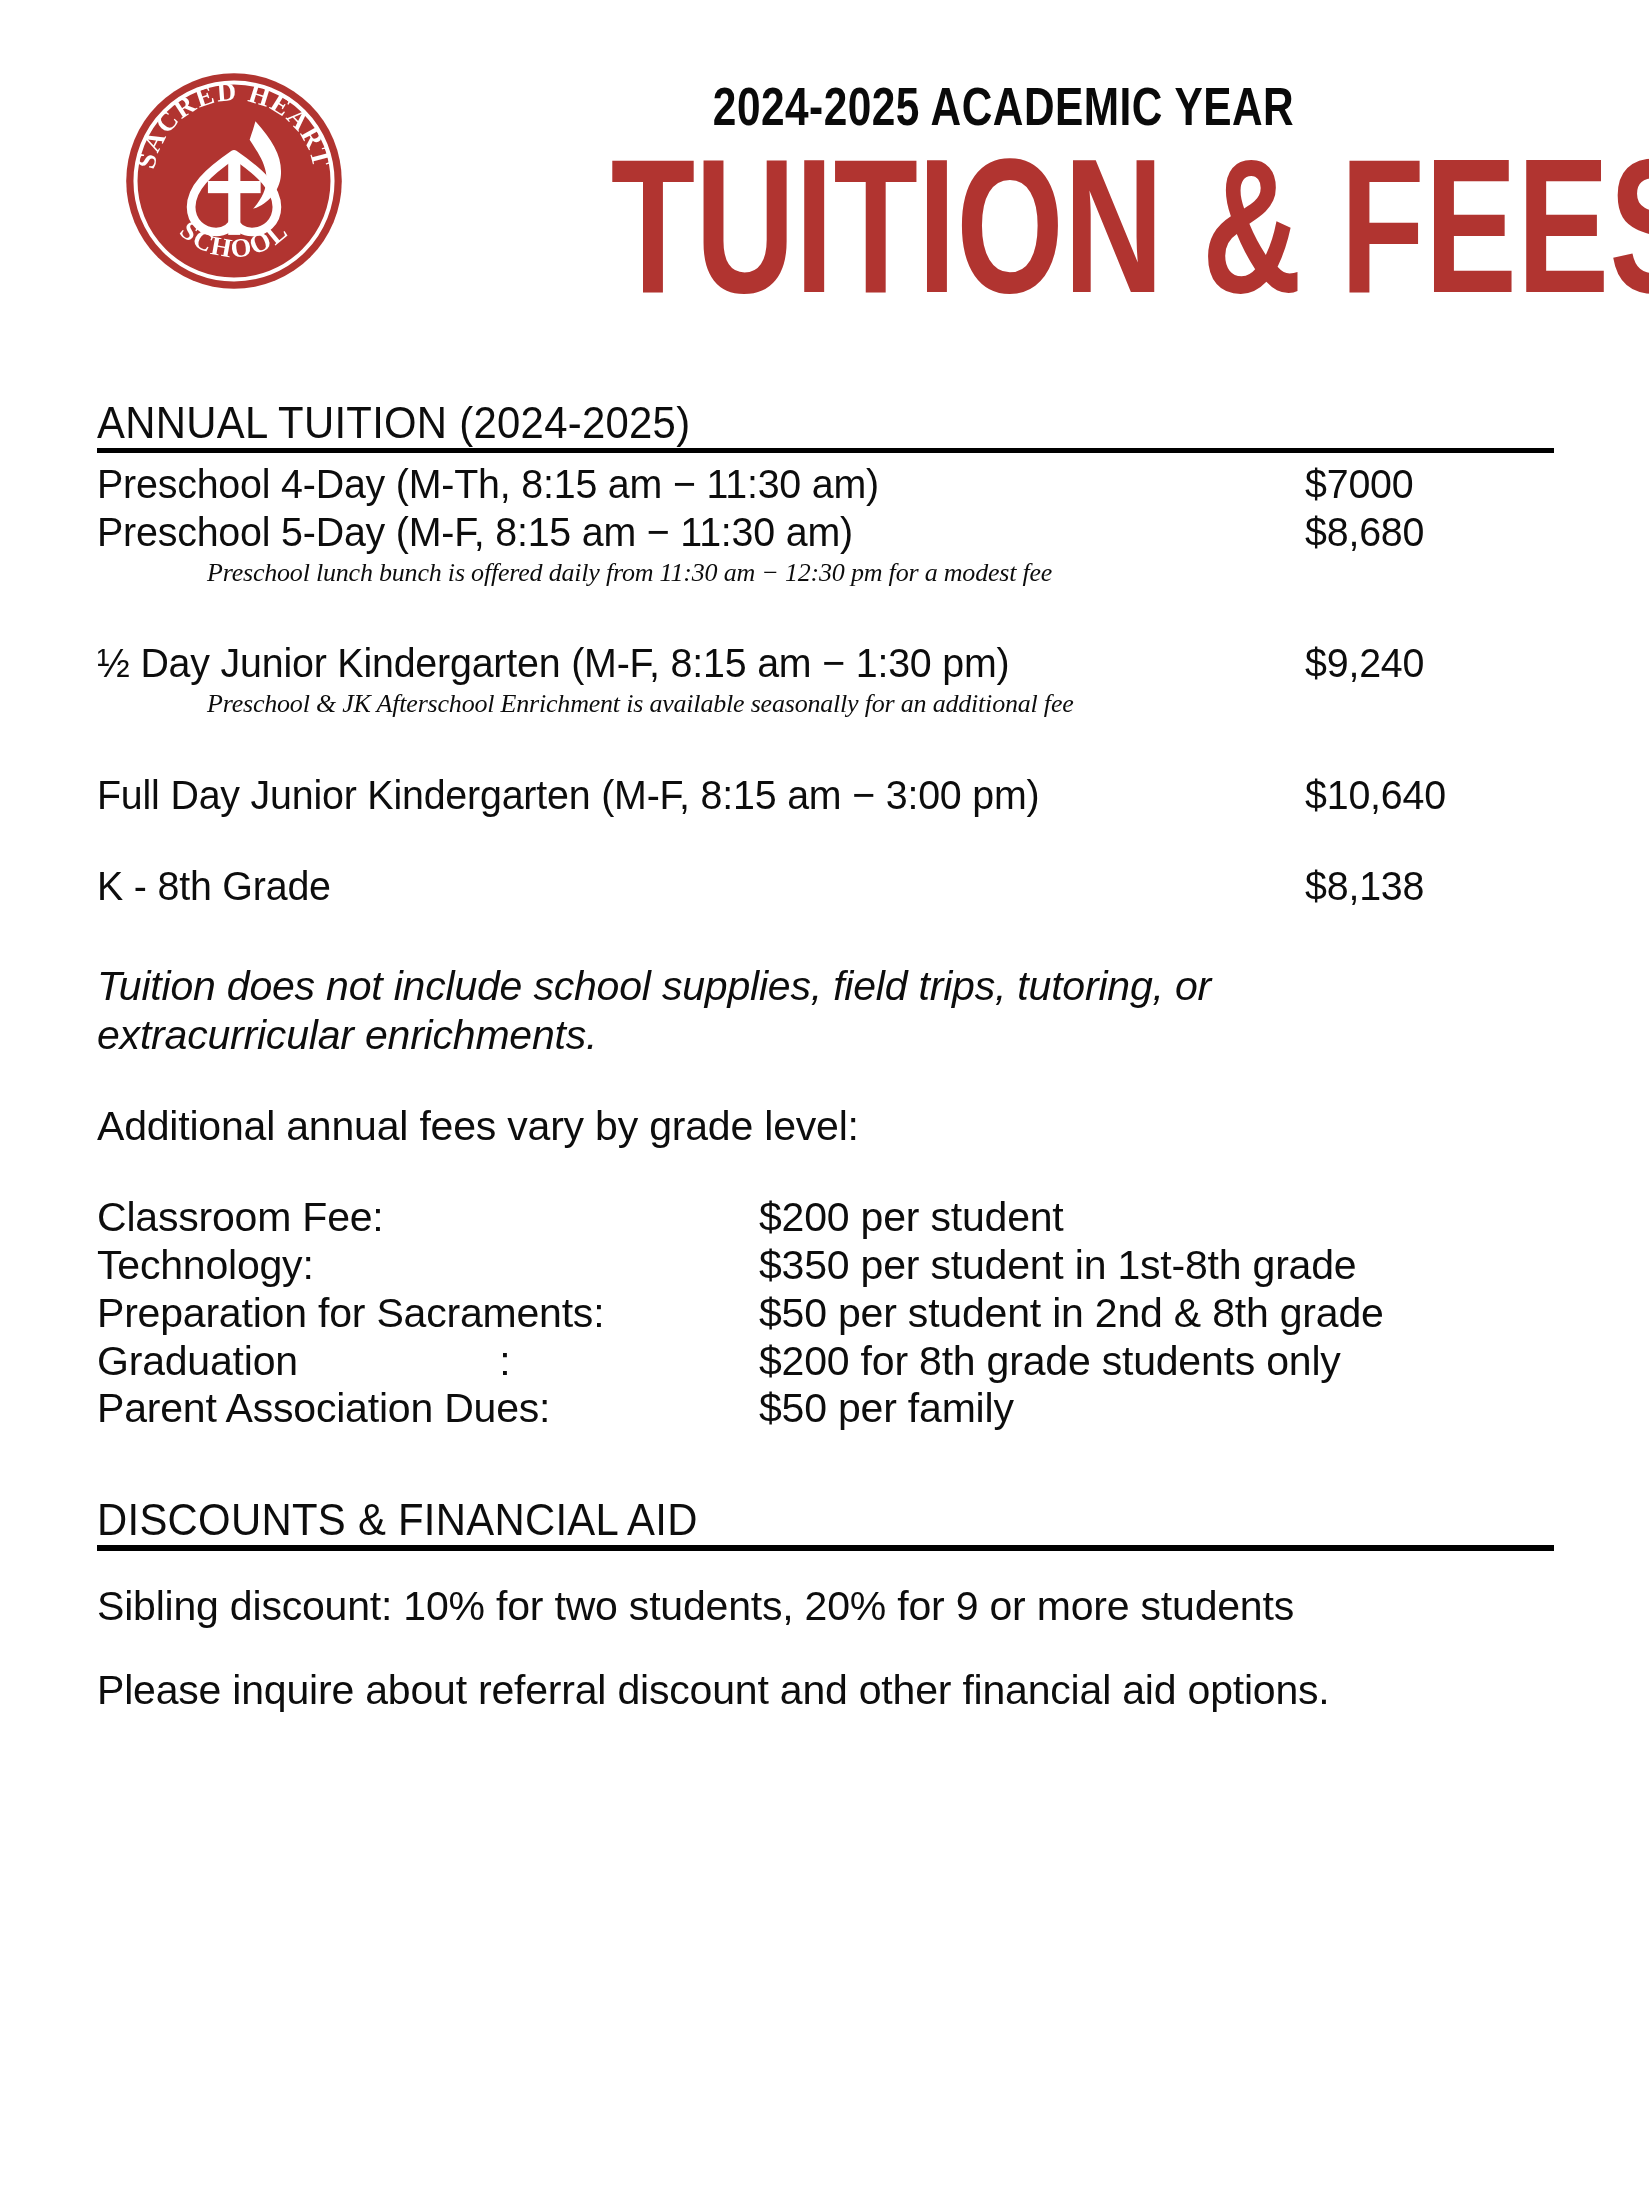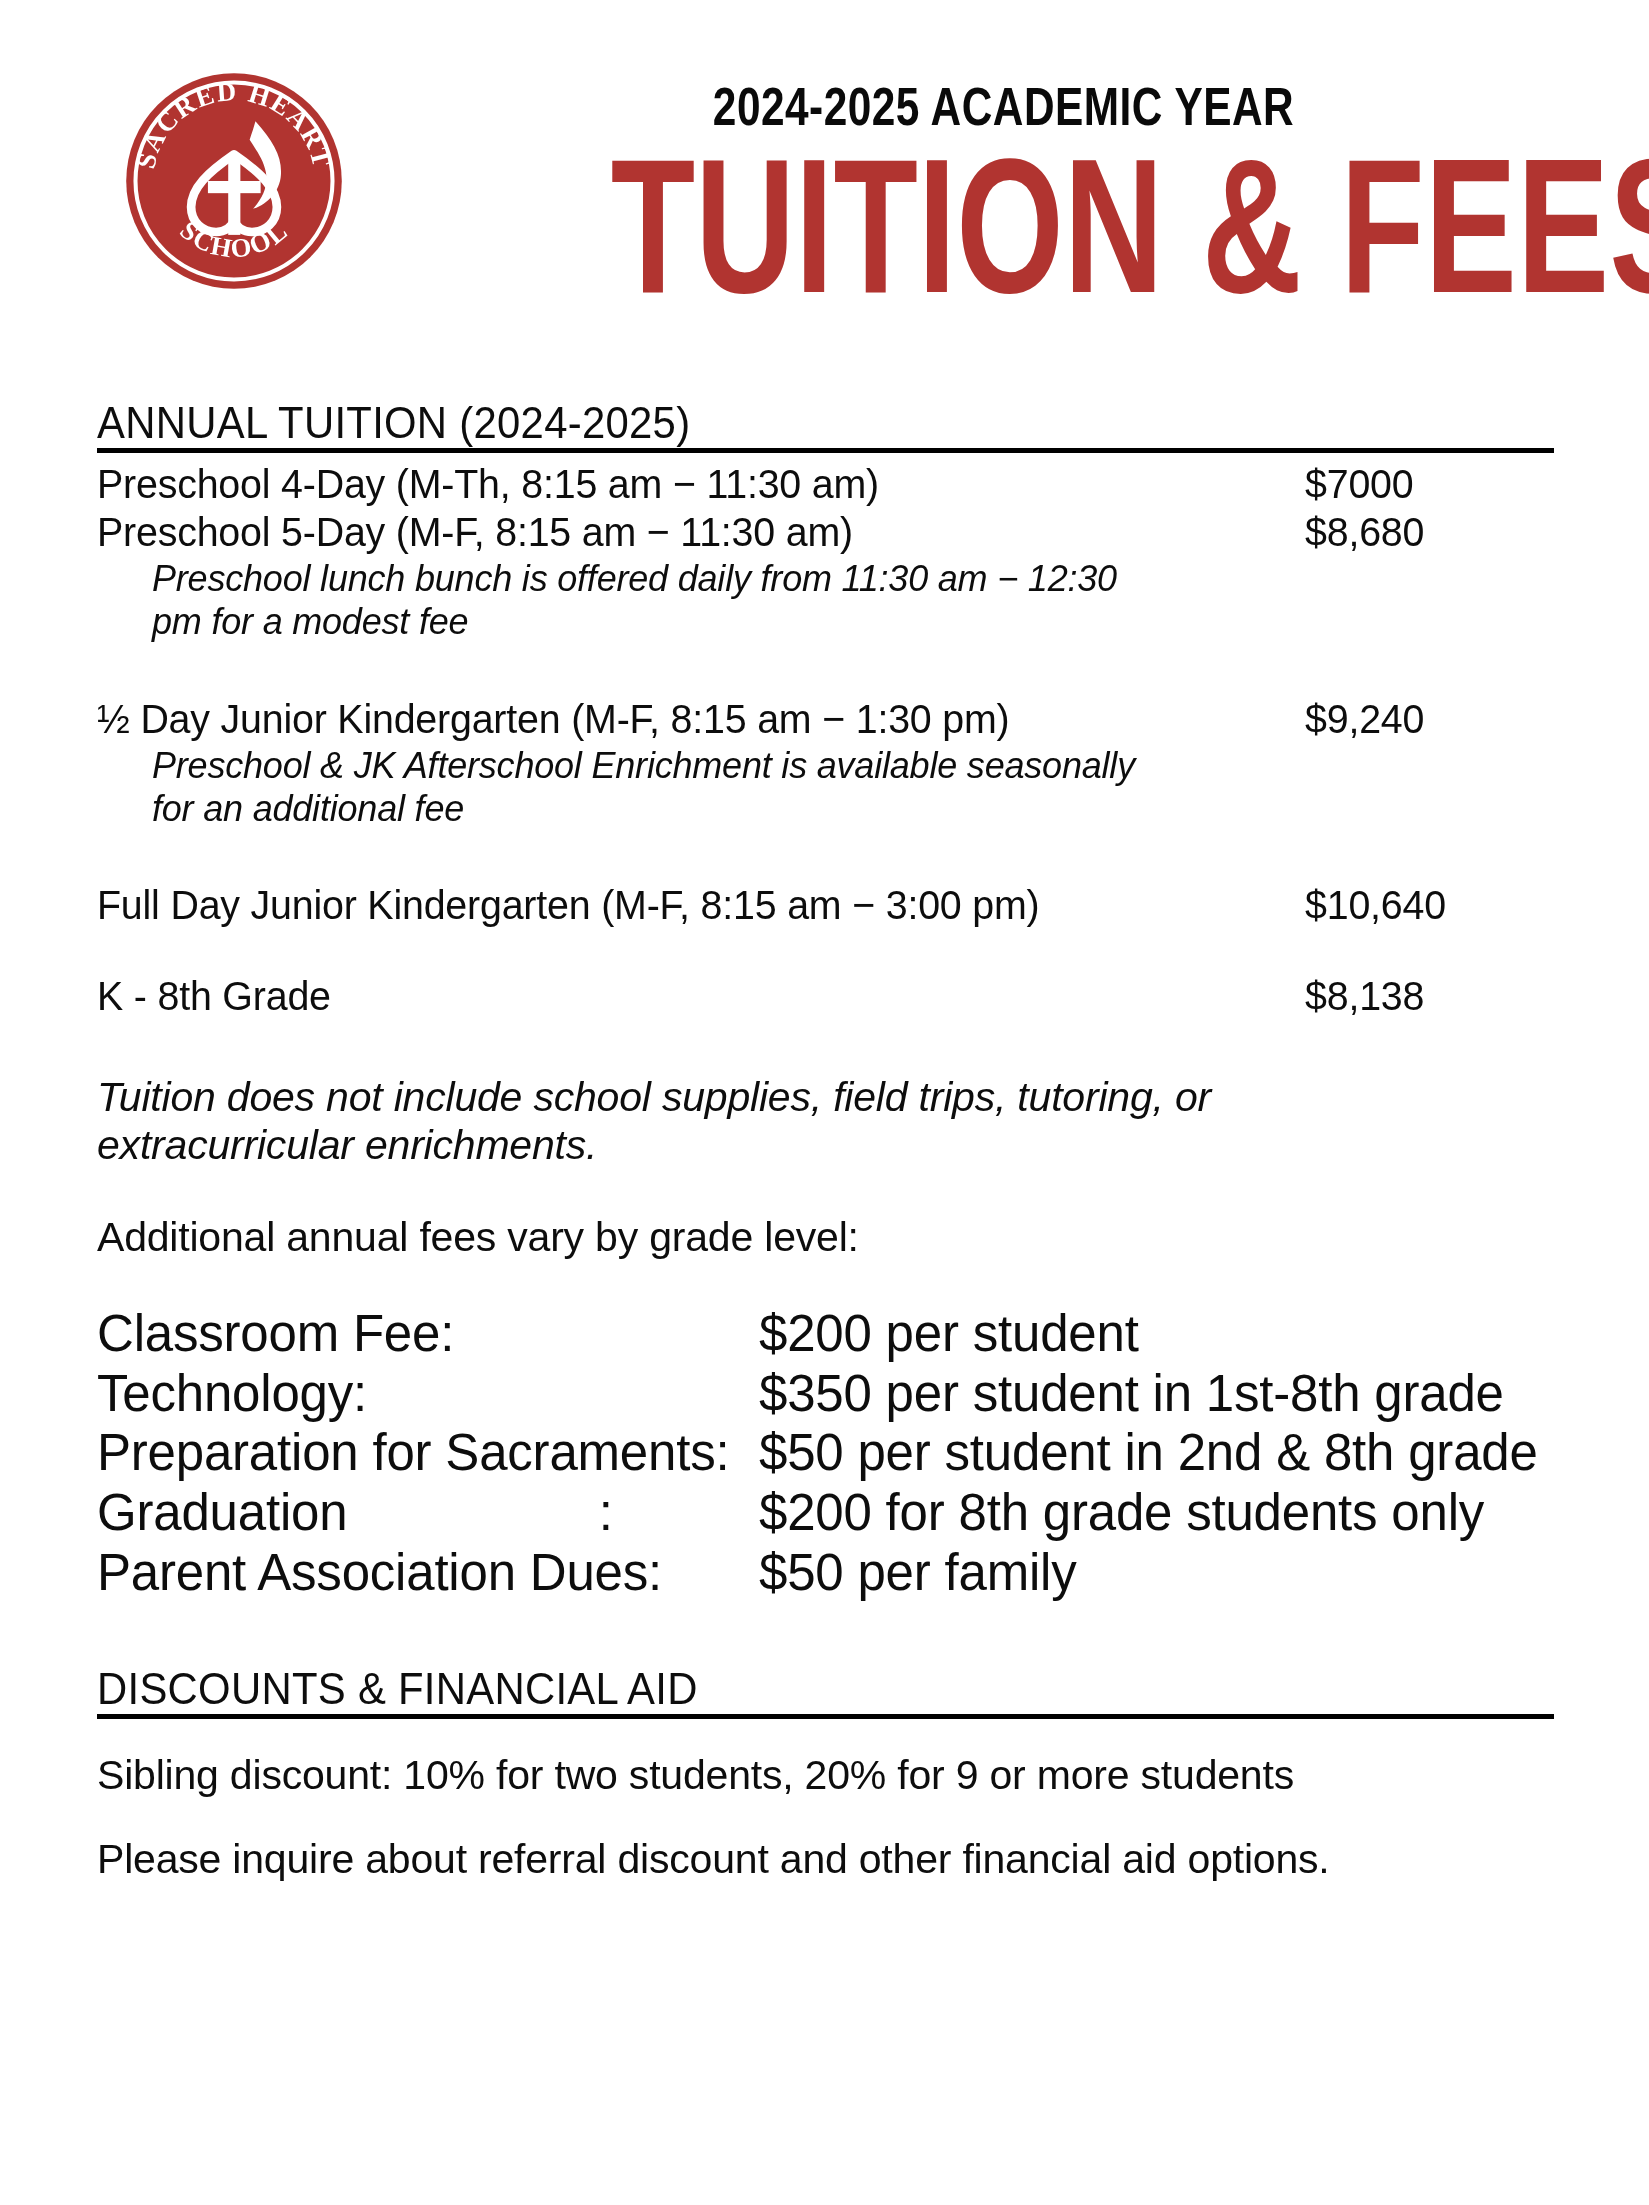--- a/index.html
+++ b/index.html
@@ -110,44 +110,45 @@
     position: absolute;
     left: 1208px;
     white-space: nowrap;
     transform: scaleX(0.96);
     transform-origin: left center;
   }
   .row { position: relative; }
 
   .note {
     font-style: italic;
-    font-size: 36px;
+    font-size: 26px;
     line-height: 1.20;
-    margin-left: 55px;
+    margin-left: 110px;
     max-width: 998px;
     letter-spacing: -0.2px;
+    font-family: Liberation Serif, serif;
   }
 
   .disclaimer {
     font-style: italic;
     font-size: 41px;
     line-height: 1.18;
     max-width: 1166px;
     letter-spacing: -0.2px;
   }
 
   .para {
     font-size: 41px;
     line-height: 1.18;
     letter-spacing: -0.2px;
   }
 
   .fee-row {
     display: flex;
-    font-size: 51px;
+    font-size: 41px;
     line-height: 1.17;
     letter-spacing: -0.2px;
   }
   .fee-row .fee-name {
     flex: 0 0 662px;
     white-space: pre;
   }
   .fee-row .fee-value {
     flex: 1 1 auto;
     white-space: nowrap;

